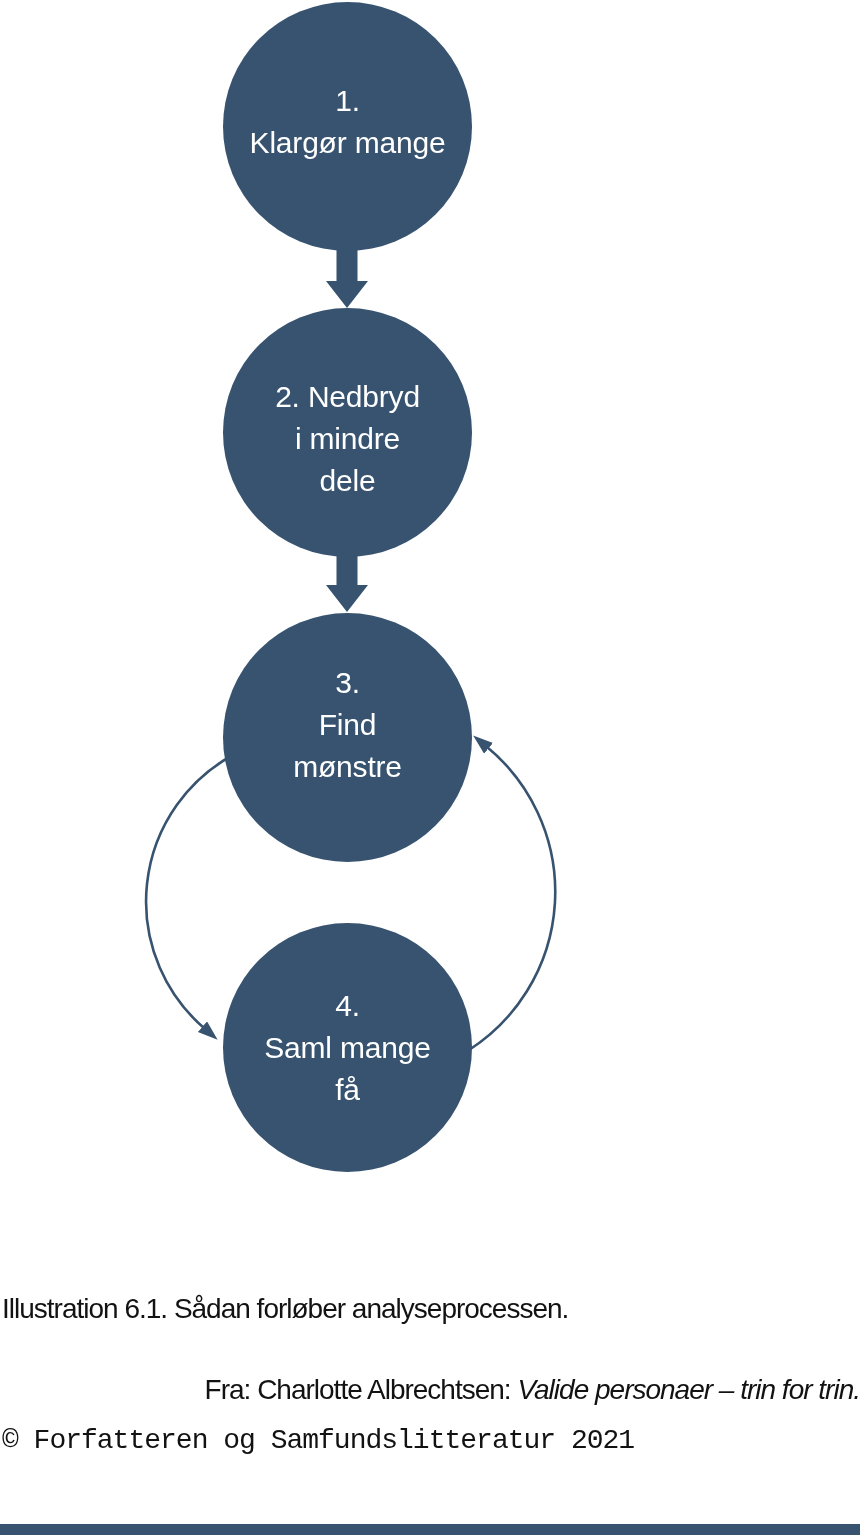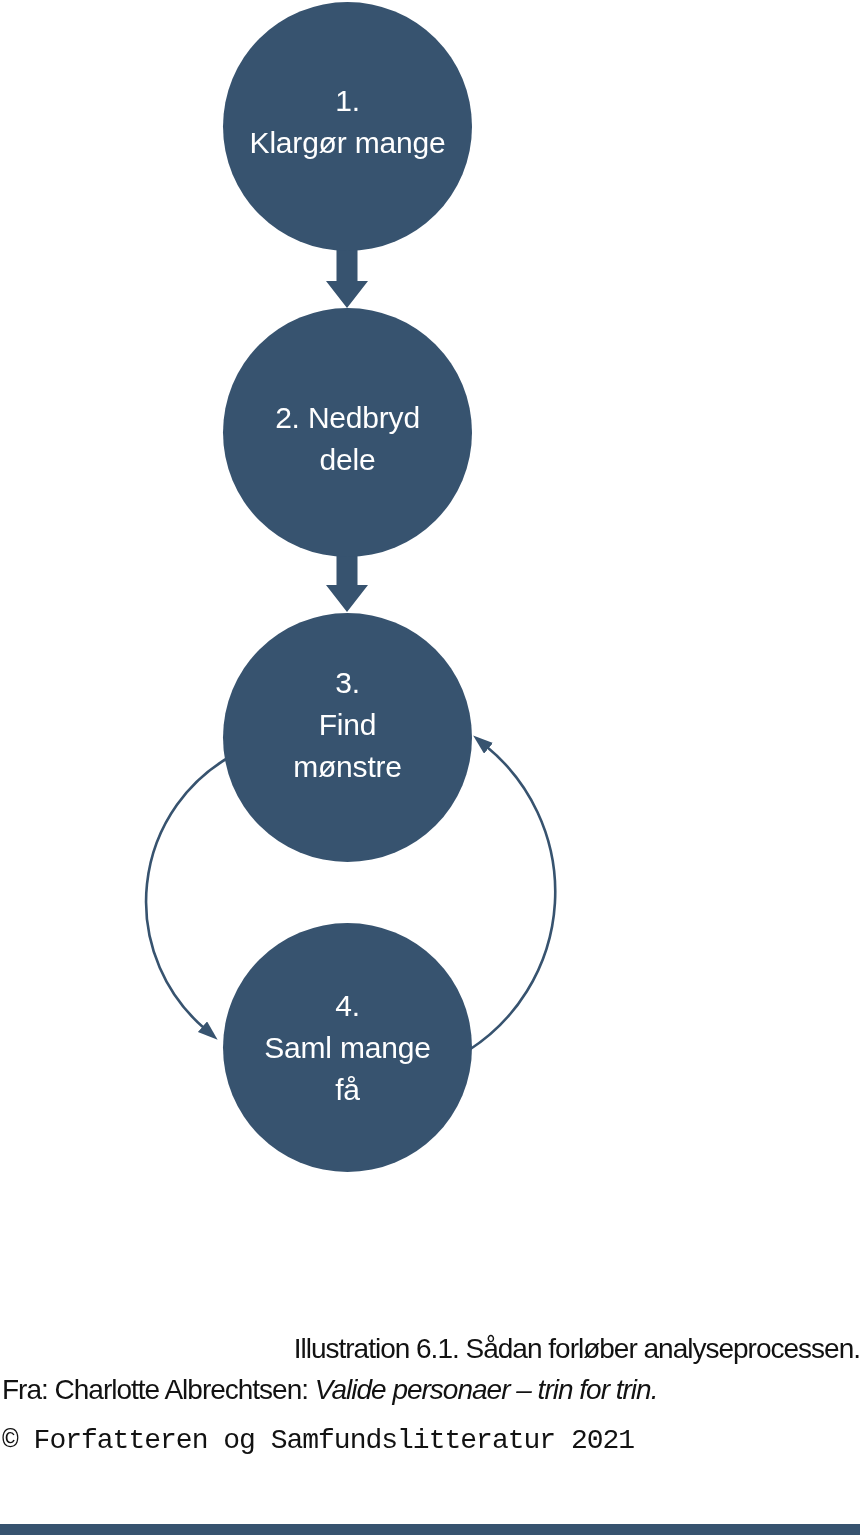--- a/index.html
+++ b/index.html
@@ -28,22 +28,22 @@
   }
   .circle .inner{font-size:30px;line-height:42px;letter-spacing:-0.2px;}
   .c1{top:2px;}   .c1 .inner{transform:translateY(-5px);}
   .c2{top:308px;} .c2 .inner{transform:translateY(6px);text-align:center;}
   .c3{top:613px;} .c3 .inner{transform:translateY(-13px);}
   .c4{top:923px;}
   .cap{
     position:absolute;left:2px;width:858px;white-space:nowrap;
     color:var(--caption-text,#121212);font-size:28px;line-height:34px;letter-spacing:-1px;
   }
-  .cap1{top:1332px;text-align:right;}
-  .cap2{top:1373px;}
+  .cap1{top:1292px;}
+  .cap2{top:1373px;text-align:right;}
   .cap3{top:1424px;font-family:Liberation Mono, monospace;}
   .it{font-style:italic;}
   .footer-bar{
     position:absolute;left:0;right:0;bottom:0;height:11px;
     background:var(--footer-bar,#37536F);
   }
 </style>
 </head>
 <body>
 
@@ -66,20 +66,21 @@
   <div class="circle c1">
     <div class="inner">
       <div>1.</div>
       <div>Klargør mange</div>
     </div>
   </div>
 
   <div class="circle c2">
     <div class="inner">
       <div>2. Nedbryd</div>
+      <div>i mindre</div>
       <div>dele</div>
     </div>
   </div>
 
   <div class="circle c3">
     <div class="inner">
       <div>3.</div>
       <div>Find</div>
       <div>mønstre</div>
     </div>

